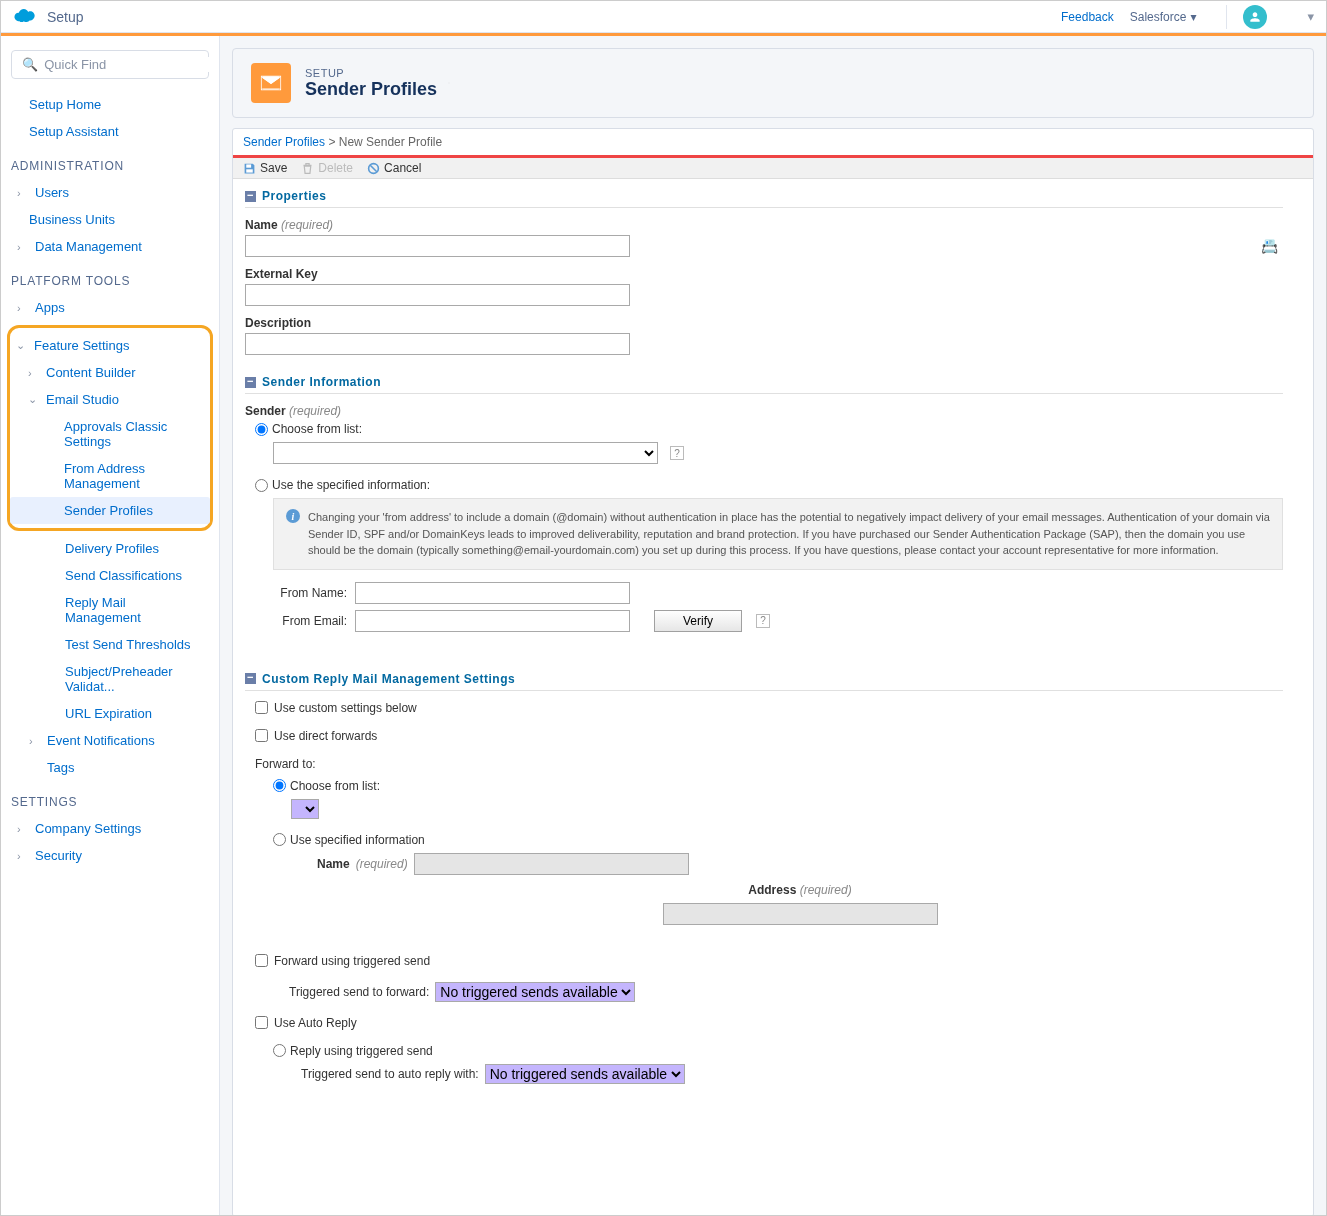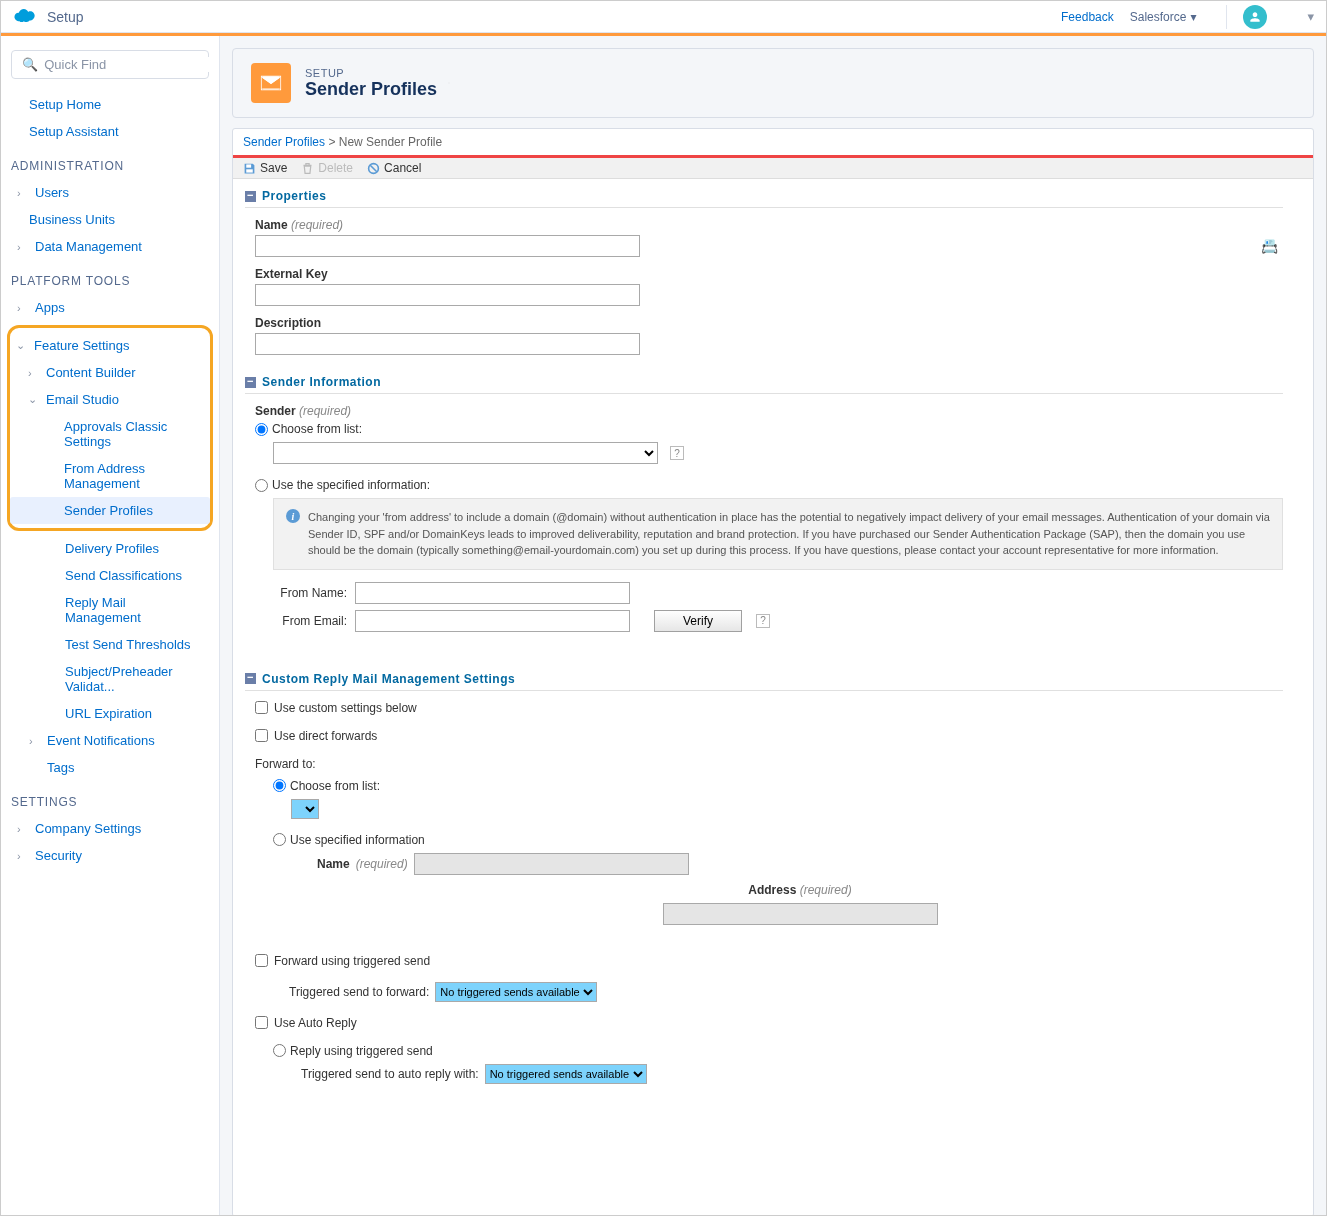--- a/index.html
+++ b/index.html
@@ -54,21 +54,21 @@
 .action-bar { background: #f1f1f1; border-top: 3px solid #ef4444; border-bottom: 1px solid #ddd; padding: 3px 10px; display: flex; gap: 14px; font-size: 12px; }
 .action-btn { display: flex; align-items: center; gap: 4px; color: #333; cursor: pointer; }
 .action-btn.disabled { color: #bbb; cursor: default; }
 .action-btn svg { width: 13px; height: 13px; }
 .scroll-area { overflow-y: scroll; flex: 1; padding: 0 30px 20px 12px; font-size: 12px; color: #333; }
 
 .section-hd { display: flex; align-items: center; gap: 6px; color: #0369a1; font-weight: 700; font-size: 12px; padding: 10px 0 4px 0; border-bottom: 1px solid #e0e0e0; margin-bottom: 10px; letter-spacing: 0.5px; }
 .section-hd .collapse-icon { width: 11px; height: 11px; background: #6a7ea8; display: inline-block; position: relative; }
 .section-hd .collapse-icon::after { content: '−'; color: #fff; position: absolute; left: 2px; top: -2px; font-size: 11px; }
 
-.form-row { margin-bottom: 10px; margin-left: 10px; }
+.form-row { margin-bottom: 10px; }
 .form-row label { display: block; font-weight: 700; color: #333; font-size: 12px; margin-bottom: 3px; }
 .form-row label .req { font-style: italic; font-weight: 400; color: #888; }
 .text-input { border: 1px solid #a9a9a9; height: 22px; padding: 2px 4px; font-size: 12px; width: 385px; }
 .name-row { position: relative; }
 .name-notebook-icon { position: absolute; right: 4px; top: 20px; color: #666; font-size: 14px; }
 
 .radio-row { display: flex; align-items: center; gap: 4px; margin-left: 10px; margin-bottom: 6px; }
 .select-input { border: 1px solid #a9a9a9; height: 22px; width: 385px; background: #fff; font-size: 12px; }
 
 .info-box { background: #f2f2f2; border: 1px solid #e0e0e0; padding: 10px 12px; font-size: 11px; color: #555; line-height: 1.5; display: flex; gap: 8px; margin: 0 0 12px 28px; }
@@ -78,21 +78,21 @@
 .inline-label-row .lbl { width: 72px; text-align: right; }
 .inline-input { border: 1px solid #a9a9a9; height: 22px; width: 275px; padding: 2px 4px; }
 .verify-btn { border: 1px solid #a0a0a0; background: linear-gradient(#fefefe,#e6e6e6); height: 22px; padding: 0 28px; font-size: 12px; cursor: pointer; margin-left: 16px; }
 .help-q { display: inline-flex; width: 14px; height: 14px; border: 1px solid #bbb; color: #888; align-items: center; justify-content: center; font-size: 10px; margin-left: 6px; }
 
 .cb-row { display: flex; align-items: center; gap: 6px; margin-left: 10px; margin-bottom: 14px; }
 .indent-block { margin-left: 28px; }
 .sub-label-row { display: flex; align-items: center; gap: 6px; margin-left: 44px; margin-bottom: 8px; }
 .sub-label-row .lbl2 { font-weight: 700; }
 .disabled-input { background: #e5e5e5; }
-.small-select { border: 1px solid #a9a9a9; height: 20px; font-size: 11px; background: #7dd3fc; }
+.small-select { border: 1px solid #a9a9a9; height: 20px; font-size: 14px; background: #c4b5fd; }
 .label-plain { margin-left: 10px; margin-bottom: 8px; }
 
 
 .scroll-area::-webkit-scrollbar { width: 16px; }
 .scroll-area::-webkit-scrollbar-thumb { background: #c1c1c1; border-radius: 2px; }
 .scroll-area::-webkit-scrollbar-track { background: #f1f1f1; }
 </style>
 </head>
 <body>
 

